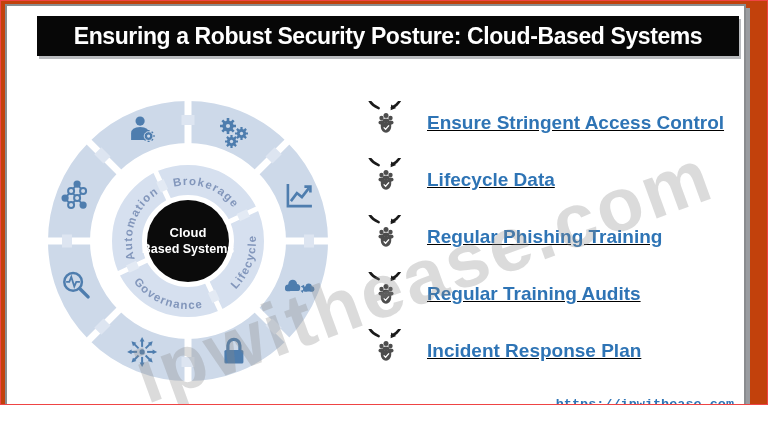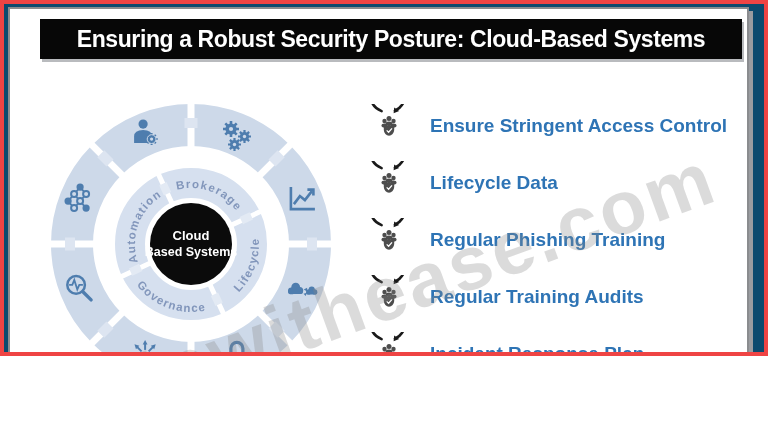--- a/index.html
+++ b/index.html
@@ -1,25 +1,25 @@
 <!DOCTYPE html>
 <html><head>
 <meta charset="utf-8">
 <style>
   html,body{margin:0;padding:0;background:#fff;}
-  .canvas{position:relative;width:768px;height:356px;background:#0c4a6e;overflow:hidden;
-          font-family:"Liberation Sans",sans-serif;border:4px solid #ef4444;box-sizing:border-box;}
+  .canvas{position:relative;width:768px;height:405px;background:#c2410c;overflow:hidden;
+          font-family:"Liberation Sans",sans-serif;border:1px solid #ef4444;box-sizing:border-box;}
   .slide{position:absolute;left:4px;top:3px;width:741px;height:416px;background:#ffffff;
          border:2px solid #8a8c8f;box-shadow:4px 4px 0 #9a9ca0;box-sizing:border-box;}
   .title-banner{position:absolute;left:30px;top:10px;width:702px;height:40px;background:#070707;
          display:flex;align-items:center;justify-content:center;box-shadow:2px 3px 0 #b9bbbe;}
   .title-banner span{color:#ffffff;font-weight:700;font-size:23px;letter-spacing:-0.4px;white-space:nowrap;}
   .diagram{position:absolute;left:35px;top:89px;width:292px;height:292px;}
   .checklist{position:absolute;left:358px;top:95px;display:flex;flex-direction:column;row-gap:13px;}
-  .check-item{display:flex;align-items:center;height:44px;}
+  .check-item{display:flex;align-items:center;height:44px;text-decoration:underline;}
   .check-item .label{margin-left:18px;color:#2E74B5;font-weight:700;font-size:19px;white-space:nowrap;}
   .watermark{position:absolute;left:118px;top:338px;font-size:76px;font-weight:700;letter-spacing:3px;
          color:rgba(135,135,135,0.30);transform:rotate(-20deg);transform-origin:0 0;
          white-space:nowrap;pointer-events:none;z-index:40;line-height:1;}
   .site-url{position:absolute;right:10px;bottom:6px;color:#2E74B5;font-weight:700;font-size:13.5px;font-family:Liberation Mono, monospace;}
   svg text{font-family:"Liberation Sans",sans-serif;}
 </style>
 </head>
 <body>
 

